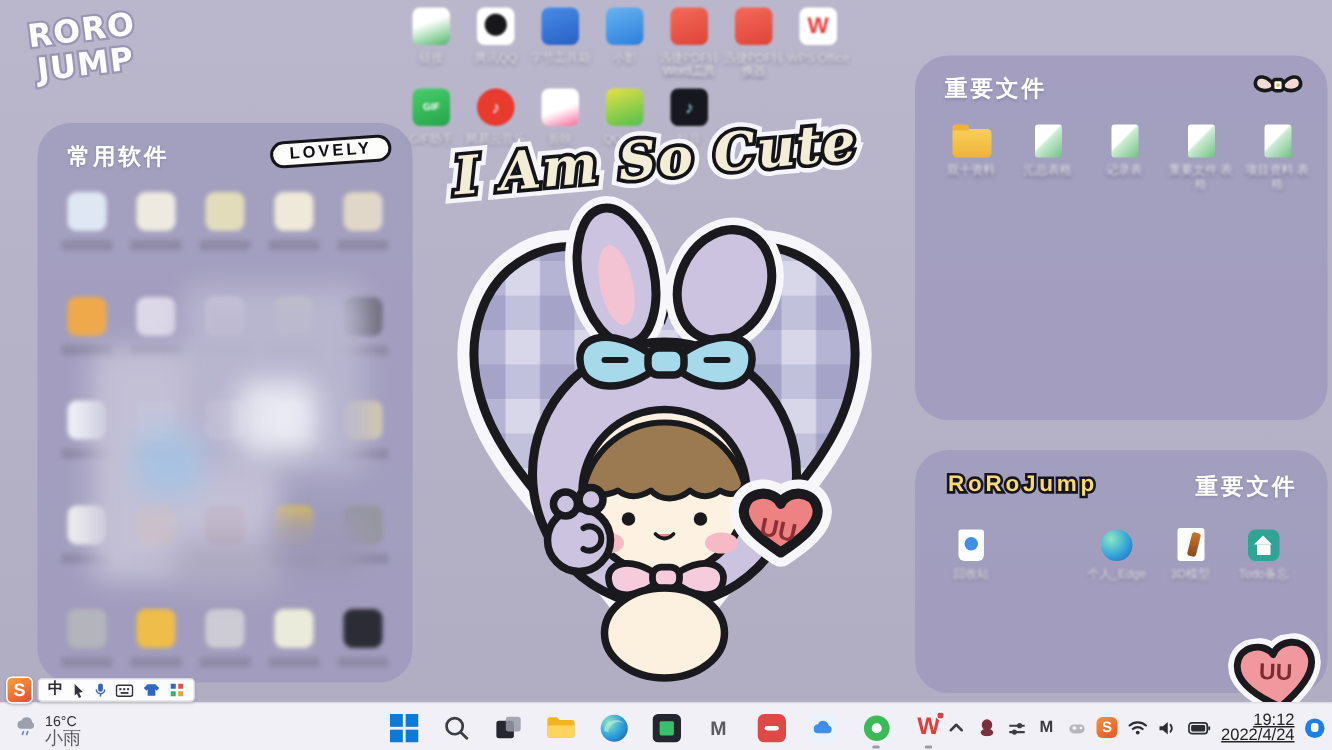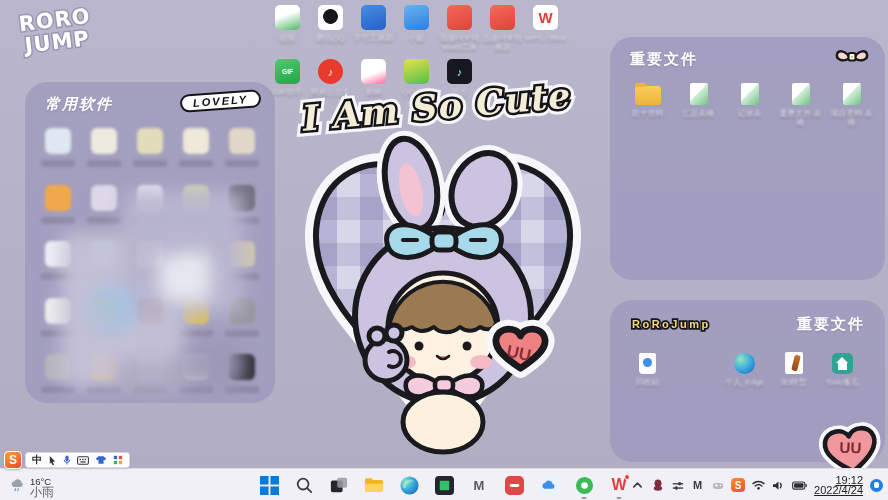--- a/index.html
+++ b/index.html
@@ -19,21 +19,21 @@
   .logo{position:absolute;left:20px;top:10px;transform:rotate(-7deg);text-align:center;line-height:20px;}
   .logo .bubble{--fill:#ffffff;--stroke:#9a95b4;--sw:3px;font-size:21px;letter-spacing:1px;
     font-family:"DejaVu Sans",sans-serif;}
 
   
   .panel{position:absolute;background:rgba(158,152,188,.78);border-radius:22px;}
   .panel-title{color:#fff;font-weight:bold;font-size:15px;letter-spacing:2px;
     text-shadow:0 1px 2px rgba(90,85,120,.35);}
 
   
-  .sw-panel{left:25px;top:82px;width:250px;height:321px;font-style:italic;}
+  .sw-panel{left:25px;top:82px;width:250px;height:373px;}
   .sw-head{position:absolute;left:20px;top:13px;}
   .lovely-badge{position:absolute;right:14px;top:10px;background:#fdfdfb;border:2.5px solid #15151a;
     border-radius:16px;padding:1px 11px;font-size:11px;font-weight:800;letter-spacing:2px;color:#101014;
     transform:rotate(-4deg);}
   .sw-grid{position:absolute;left:10px;right:10px;top:44px;bottom:8px;display:grid;
     grid-template-columns:repeat(5,1fr);align-content:space-between;justify-items:center;}
   .sw-item{display:flex;flex-direction:column;align-items:center;padding:2px 0;}
   .sw-ico{width:26px;height:26px;border-radius:6px;filter:blur(1.4px);}
   .sw-bar{width:34px;height:7px;margin-top:6px;border-radius:2px;background:#8d88a5;filter:blur(1.6px);opacity:.9;}
   .wm{position:absolute;left:36px;top:108px;width:188px;height:220px;filter:blur(9px);opacity:.92;pointer-events:none;z-index:3;}
@@ -53,21 +53,21 @@
   .fp-item{width:47px;display:flex;flex-direction:column;align-items:center;margin-right:4px;}
   .fp-label,.td-label,.dt-label{font-size:8px;line-height:9px;color:#efeef5;text-align:center;
     text-shadow:0 1px 2px rgba(70,65,95,.9);filter:blur(1.2px);margin-top:4px;max-width:50px;word-break:break-all;}
   .fi-folder{width:26px;height:19px;background:linear-gradient(#f9cf57,#eeb33c);border-radius:2px 3px 3px 3px;position:relative;margin-top:3px;}
   .fi-folder::before{content:"";position:absolute;left:0;top:-3px;width:11px;height:4px;background:#eeb33c;border-radius:2px 2px 0 0;}
   .fi-doc{width:18px;height:22px;border-radius:2px;background:linear-gradient(135deg,#ffffff 42%,#cdeBD4 48%,#6fc283);filter:blur(.5px);}
 
   
   .td-panel{left:610px;top:300px;width:275px;height:162px;}
   .td-brand{position:absolute;left:22px;top:14px;}
-  .td-brand .bubble{--fill:#f7d977;--stroke:#15151a;--sw:3.5px;font-size:11px;letter-spacing:2.5px;text-align:center;}
+  .td-brand .bubble{--fill:#f7d977;--stroke:#15151a;--sw:3.5px;font-size:15px;letter-spacing:2.5px;text-align:center;}
   .td-title{position:absolute;right:20px;top:15px;}
   .td-row{position:absolute;left:14px;top:52px;display:flex;align-items:flex-end;}
   .td-item{width:47px;display:flex;flex-direction:column;align-items:center;margin-right:2px;}
   .td-item.gap{margin-left:48px;}
   .ti-recycle{width:17px;height:21px;background:#fdfdfd;border-radius:2px 2px 4px 4px;position:relative;}
   .ti-recycle::after{content:"";position:absolute;left:4px;top:5px;width:9px;height:9px;border-radius:50%;background:#3f8ee8;}
   .ti-edge2{width:21px;height:21px;border-radius:50%;background:radial-gradient(circle at 32% 30%,#8ee6c2,#2fa0dc 58%,#1e63b4);}
   .ti-tool{width:18px;height:22px;background:#fff;border-radius:2px;position:relative;}
   .ti-tool::after{content:"";position:absolute;left:8px;top:3px;width:6px;height:16px;background:linear-gradient(#c8742c,#8c4a1c);border-radius:2px;transform:rotate(14deg);}
   .ti-home{width:21px;height:21px;border-radius:5px;background:#2fa394;position:relative;}

